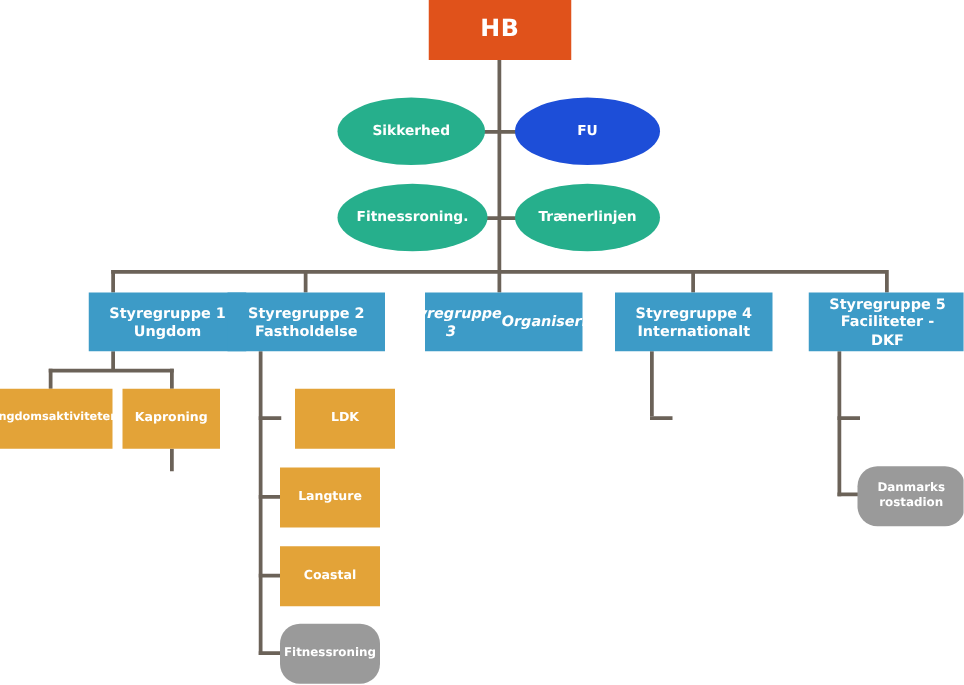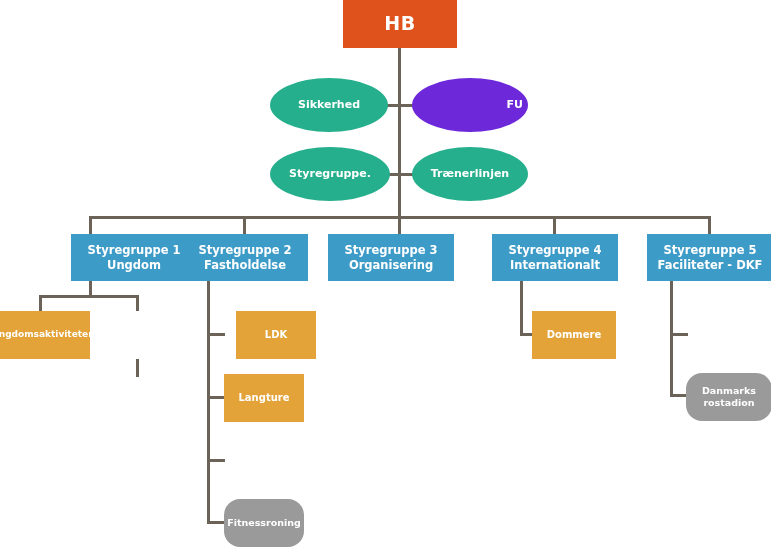--- a/index.html
+++ b/index.html
@@ -26,35 +26,35 @@
   .node {
     position: absolute;
     display: flex;
     align-items: center;
     justify-content: center;
     text-align: center;
     color: #ffffff;
     font-weight: bold;
     line-height: 1.25;
     box-sizing: border-box;
-    padding: 2px 5px;
+    padding: 2px 16px;
   }
 
   .node-root {
     background: #E0521B;
     font-size: 19px;
     letter-spacing: 0.5px;
   }
 
   .node-ellipse {
     border-radius: 50%;
     font-size: 11px;
   }
   .node-ellipse.teal { background: #26AF8C; }
-  .node-ellipse.orange { background: #6d28d9; justify-content: flex-end; }
+  .node-ellipse.orange { background: #1d4ed8; }
 
   .node-group {
     background: #3D9BC7;
     font-size: 11.5px;
   }
 
   .node-leaf {
     background: #E3A338;
     font-size: 10px;
   }
@@ -116,73 +116,76 @@
 
   <div class="node node-ellipse teal" style="left:270px; top:78px; width:118px; height:54px;">
     <span class="node-label">Sikkerhed</span>
   </div>
 
   <div class="node node-ellipse orange" style="left:412px; top:78px; width:116px; height:54px;">
     <span class="node-label">FU</span>
   </div>
 
   <div class="node node-ellipse teal" style="left:270px; top:147px; width:120px; height:54px;">
-    <span class="node-label">Styregruppe.</span>
+    <span class="node-label">Fitnessroning.</span>
   </div>
 
   <div class="node node-ellipse teal" style="left:412px; top:147px; width:116px; height:54px;">
     <span class="node-label">Trænerlinjen</span>
   </div>
 
   <div class="node node-group" style="left:27px; top:234px; width:126px; height:47px; flex-direction:column;margin-left:44px;">
     <span class="node-label">Styregruppe 1</span>
     <span class="node-label">Ungdom</span>
   </div>
 
   <div class="node node-group" style="left:182px; top:234px; width:126px; height:47px; flex-direction:column;">
     <span class="node-label">Styregruppe 2</span>
     <span class="node-label">Fastholdelse</span>
   </div>
 
-  <div class="node node-group" style="left:328px; top:234px; width:126px; height:47px; flex-direction:column;">
+  <div class="node node-group" style="left:340px; top:234px; width:126px; height:47px; flex-direction:row;font-style:italic;">
     <span class="node-label">Styregruppe 3</span>
     <span class="node-label">Organisering</span>
   </div>
 
   <div class="node node-group" style="left:492px; top:234px; width:126px; height:47px; flex-direction:column;">
     <span class="node-label">Styregruppe 4</span>
     <span class="node-label">Internationalt</span>
   </div>
 
   <div class="node node-group" style="left:647px; top:234px; width:126px; height:47px; flex-direction:column;">
     <span class="node-label">Styregruppe 5</span>
     <span class="node-label">Faciliteter - DKF</span>
   </div>
 
   <div class="node node-leaf" style="left:-6px; top:311px; width:96px; height:48px; font-size:9px;">
     <span class="node-label">Ungdomsaktiviteter</span>
   </div>
 
+  <div class="node node-leaf" style="left:98px; top:311px; width:78px; height:48px;">
+    <span class="node-label">Kaproning</span>
+  </div>
 
 
   <div class="node node-leaf" style="left:224px; top:311px; width:80px; height:48px;margin-left:12px;">
     <span class="node-label">LDK</span>
   </div>
 
   <div class="node node-leaf" style="left:224px; top:374px; width:80px; height:48px;">
     <span class="node-label">Langture</span>
   </div>
 
+  <div class="node node-leaf" style="left:224px; top:437px; width:80px; height:48px;">
+    <span class="node-label">Coastal</span>
+  </div>
 
   <div class="node node-grey" style="left:224px; top:499px; width:80px; height:48px;">
     <span class="node-label">Fitnessroning</span>
   </div>
 
-  <div class="node node-leaf" style="left:532px; top:311px; width:84px; height:48px;">
-    <span class="node-label">Dommere</span>
-  </div>
 
 
   <div class="node node-grey" style="left:686px; top:373px; width:86px; height:48px;">
     <span class="node-label">Danmarks rostadion</span>
   </div>
 
 </div>
 
 </body></html>

